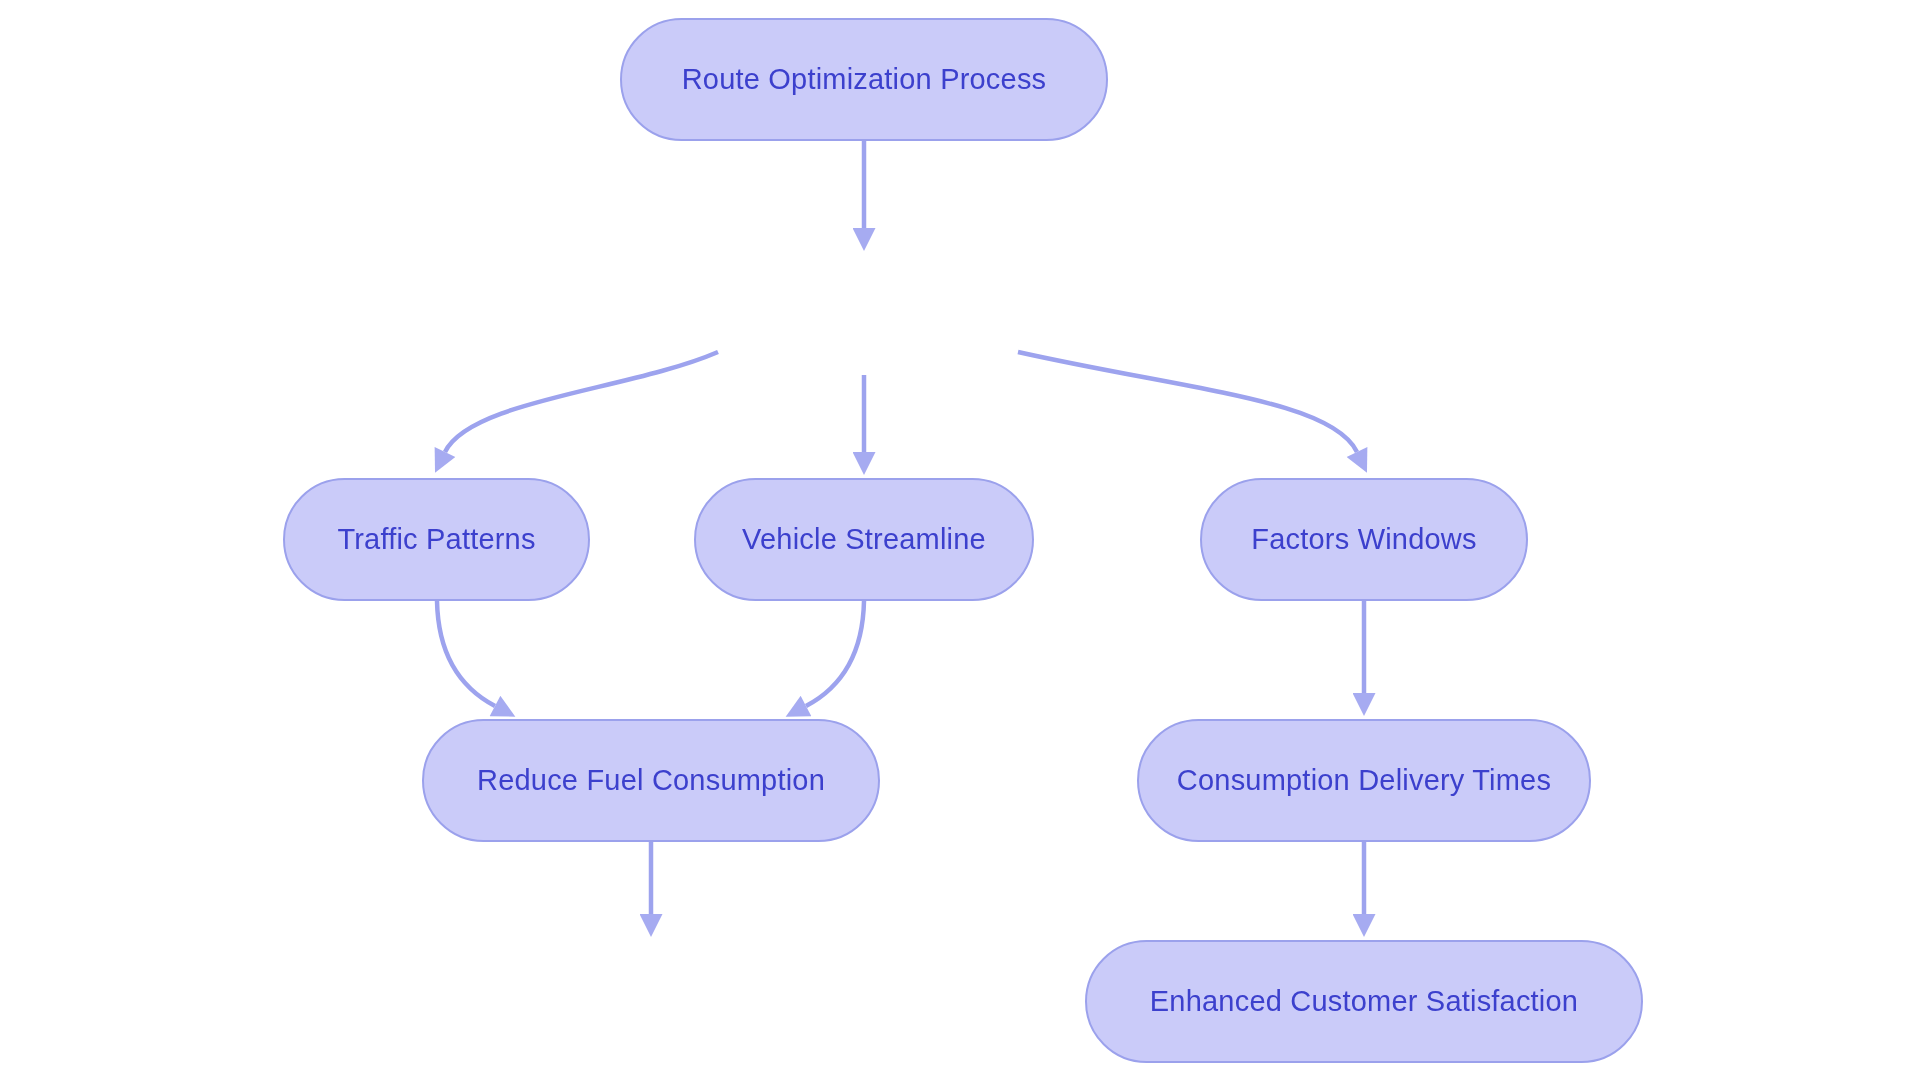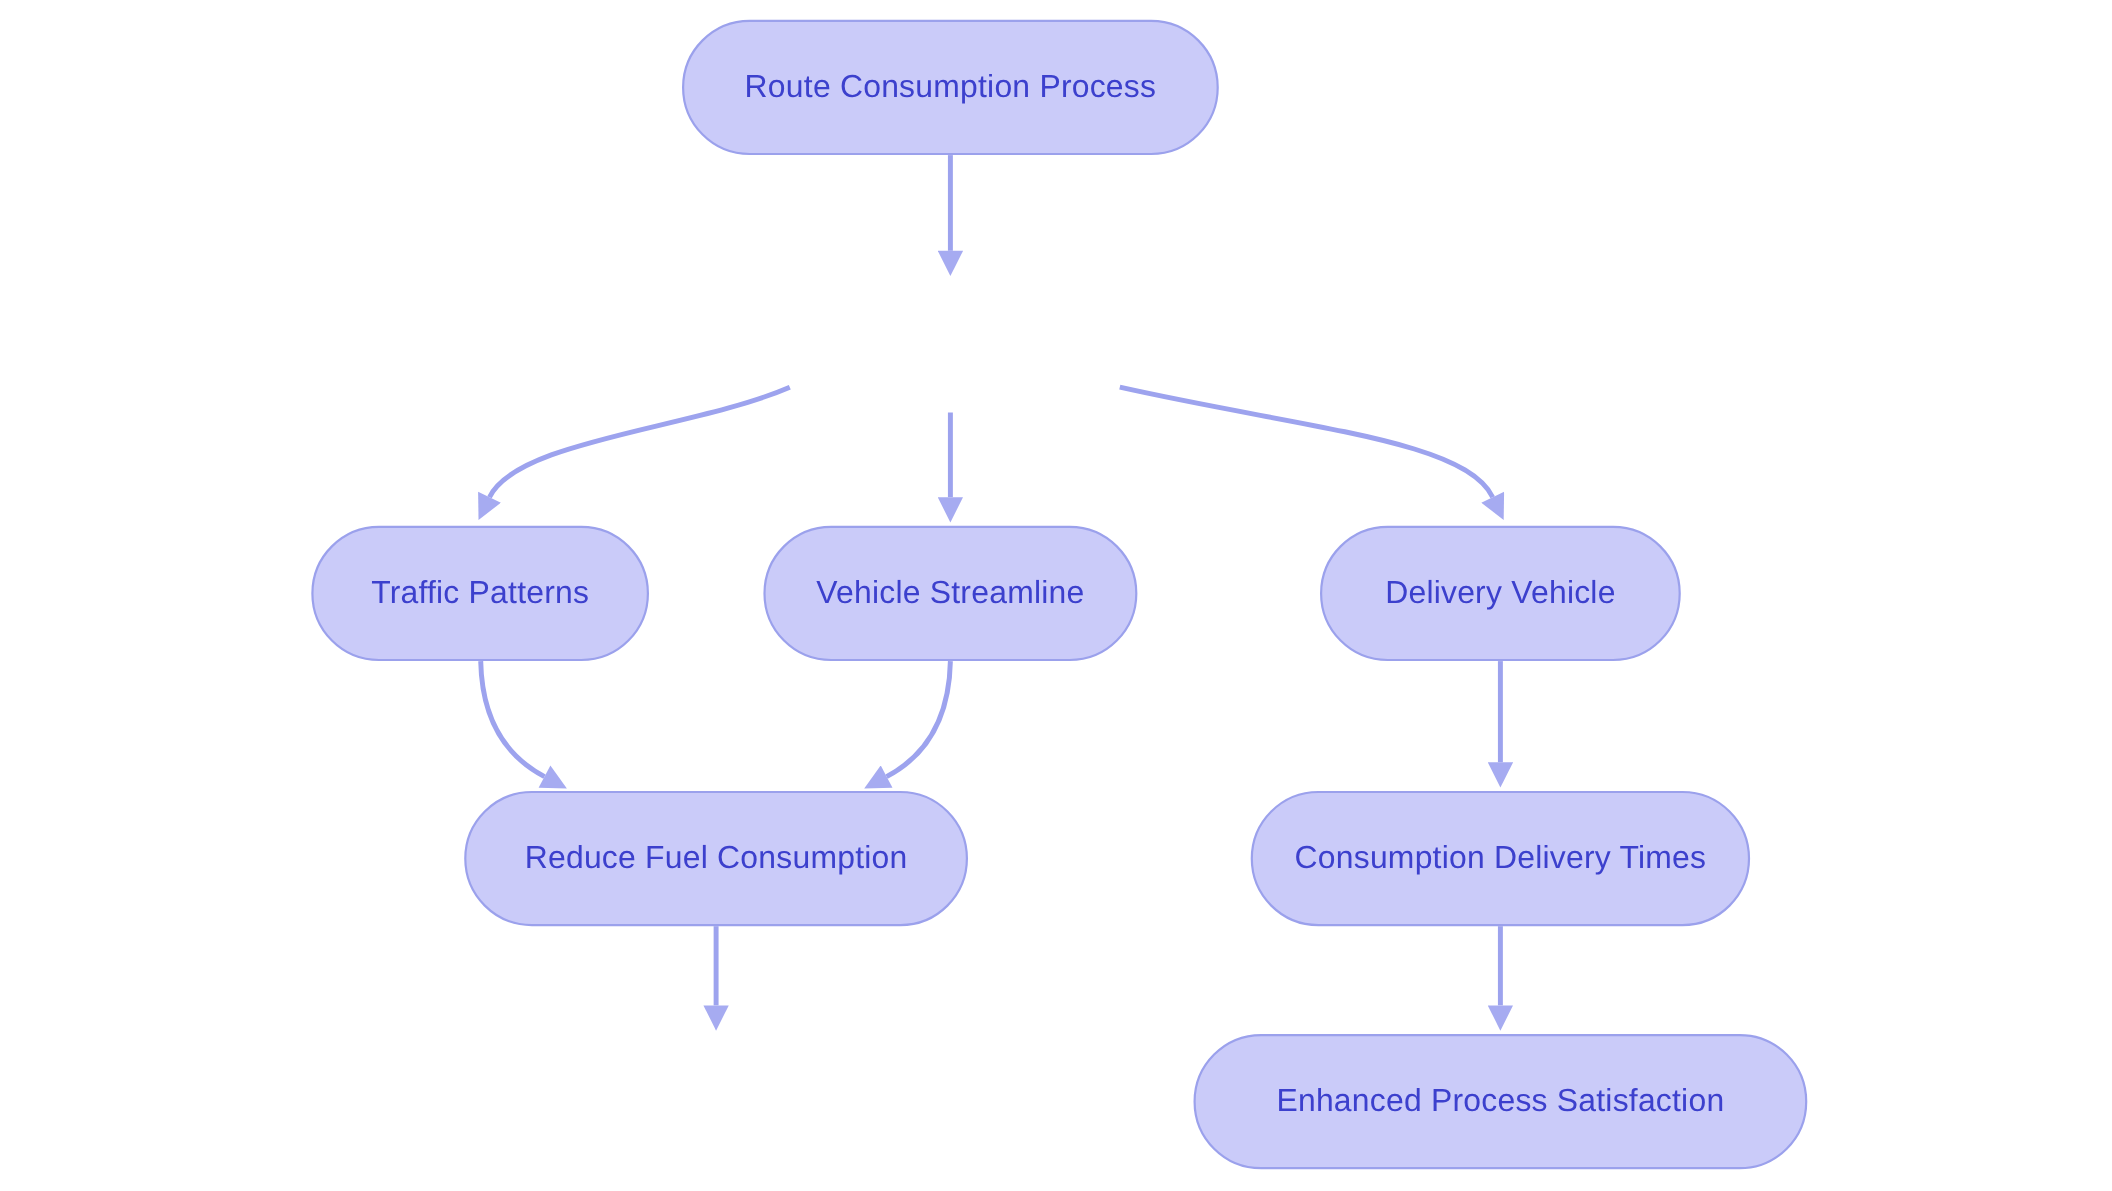--- a/index.html
+++ b/index.html
@@ -76,42 +76,42 @@
     <path class="edge" marker-end="url(#arrow)" d="M 864 375 L 864 452"></path>
     <path class="edge" marker-end="url(#arrow)" d="M 1018 352 C 1188 390 1332 400 1357 452"></path>
     <path class="edge" marker-end="url(#arrow)" d="M 437 601 C 438 650 457 686 495 706"></path>
     <path class="edge" marker-end="url(#arrow)" d="M 864 601 C 863 650 844 686 806 706"></path>
     <path class="edge" marker-end="url(#arrow)" d="M 1364 601 L 1364 693"></path>
     <path class="edge" marker-end="url(#arrow)" d="M 651 842 L 651 914"></path>
     <path class="edge" marker-end="url(#arrow)" d="M 1364 842 L 1364 914"></path>
   </svg>
 
   <div class="node" id="n-route">
-    <span class="label">Route Consumption Process</span>
+    <span class="label">Route Optimization Process</span>
   </div>
 
 
   <div class="node" id="n-traffic">
     <span class="label">Traffic Patterns</span>
   </div>
 
   <div class="node" id="n-vehicle">
     <span class="label">Vehicle Streamline</span>
   </div>
 
   <div class="node" id="n-delivery">
-    <span class="label">Delivery Vehicle</span>
+    <span class="label">Factors Windows</span>
   </div>
 
   <div class="node" id="n-reduce">
     <span class="label">Reduce Fuel Consumption</span>
   </div>
 
   <div class="node" id="n-streamline">
     <span class="label">Consumption Delivery Times</span>
   </div>
 
 
   <div class="node" id="n-enhanced">
-    <span class="label">Enhanced Process Satisfaction</span>
+    <span class="label">Enhanced Customer Satisfaction</span>
   </div>
 
 </div>
 
 </body></html>

